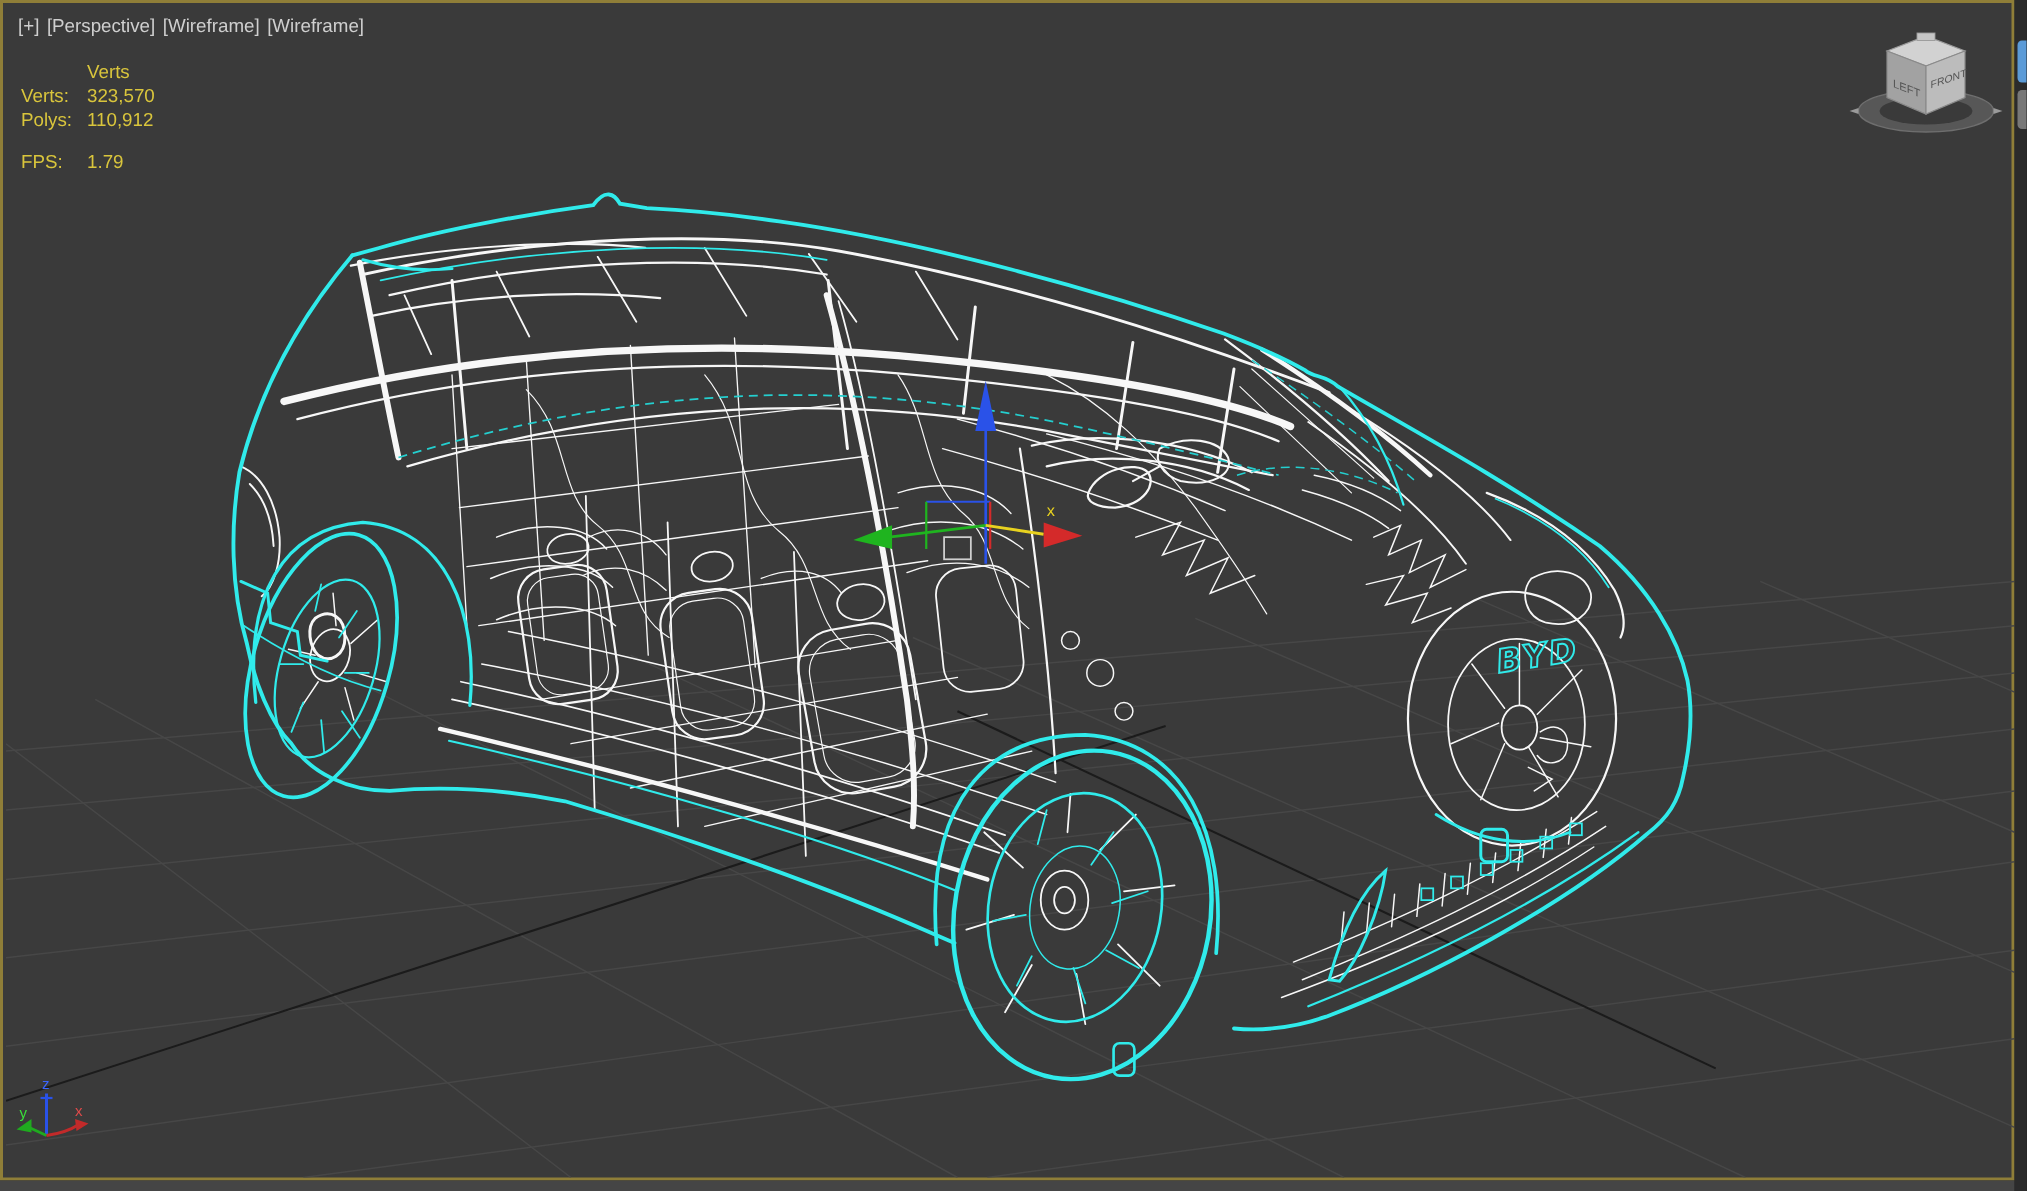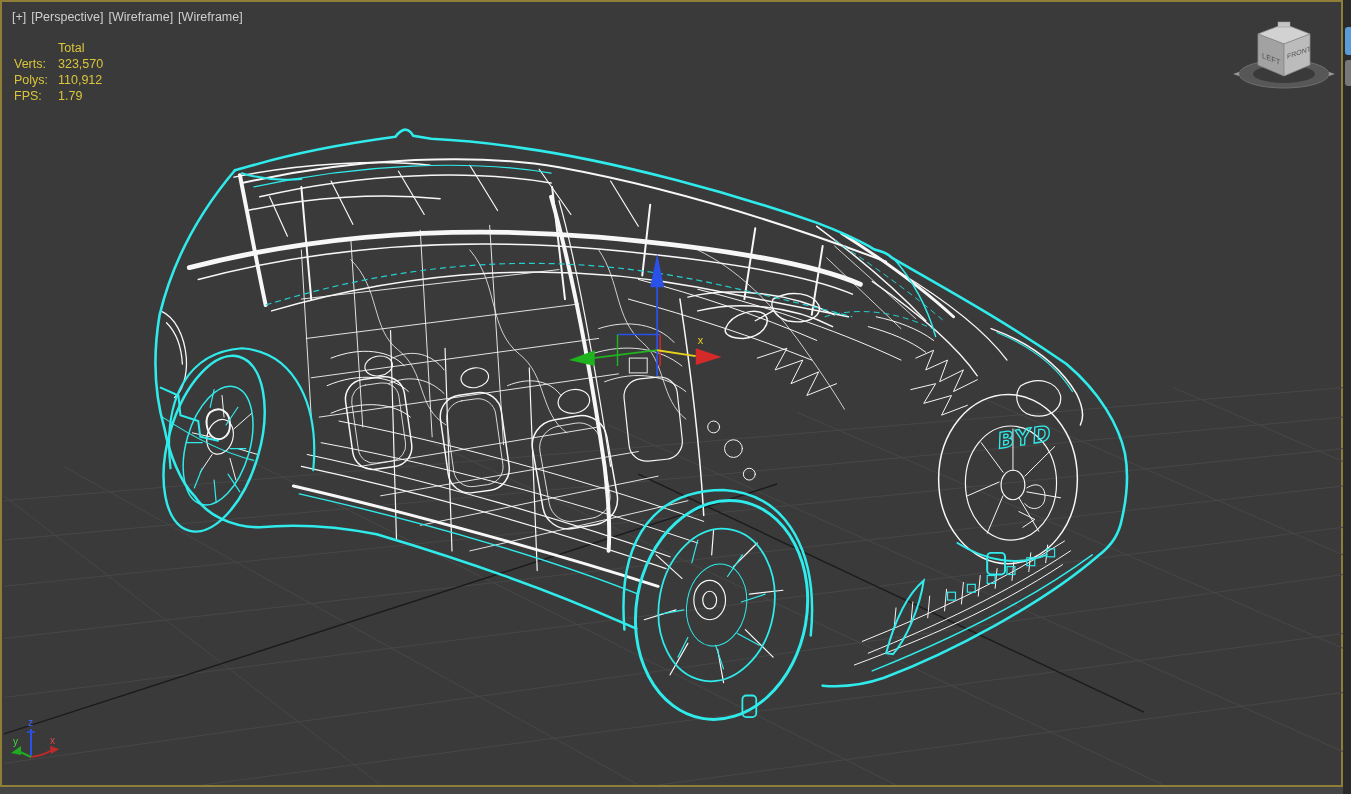--- a/index.html
+++ b/index.html
@@ -10,21 +10,21 @@
   .scene-svg{position:absolute;left:2px;top:2px;width:1339px;height:781px;display:block}
   .right-strip{position:absolute;top:0;right:0;width:8px;height:794px;background:#2b2b2b}
   .frag-blue{position:absolute;top:27px;right:0;width:6px;height:28px;background:#5b9bd8;border-radius:3px 0 0 3px}
   .frag-gray{position:absolute;top:60px;right:0;width:6px;height:26px;background:#787878;border-radius:3px 0 0 3px}
   .bottom-strip{position:absolute;left:0;bottom:0;width:1343px;height:7px;background:#454545}
   .vp-label{position:absolute;left:10px;top:8px;color:#cfcfcf;font-size:12.5px;display:flex;gap:5px;cursor:default}
   .stats{position:absolute;left:12px;top:38px;color:#d9c53c;font-size:12.5px;line-height:16px}
   .stats-row{display:flex}
   .stats-label{width:44px}
   .stats-header .stats-label{visibility:hidden}
-  .fps{margin-top:0}
+  .fps{margin-top:12px}
   .viewcube{position:absolute;left:1226px;top:4px;width:112px;height:108px}
   .axis-tripod{position:absolute;left:4px;top:710px;width:72px;height:72px}
   .wf{stroke:#ffffff;fill:none;stroke-linecap:round}
   .cy{stroke:#30ebeb;fill:none;stroke-linecap:round}
   .cyd{stroke:#24cfcf;fill:none;stroke-dasharray:6 4}
   .grid{stroke:#474747;stroke-width:1;fill:none}
   .gridd{stroke:#1b1b1b;stroke-width:1.4;fill:none}
 </style>
 </head>
 <body>
@@ -197,21 +197,21 @@
   <div class="vp-label">
     <span>[+]</span>
     <span>[Perspective]</span>
     <span>[Wireframe]</span>
     <span>[Wireframe]</span>
   </div>
 
   <div class="stats">
     <div class="stats-row stats-header">
       <span class="stats-label"></span>
-      <span>Total</span>
+      <span>Verts</span>
     </div>
     <div class="stats-row">
       <span class="stats-label">Verts:</span>
       <span>323,570</span>
     </div>
     <div class="stats-row">
       <span class="stats-label">Polys:</span>
       <span>110,912</span>
     </div>
     <div class="stats-row fps">

